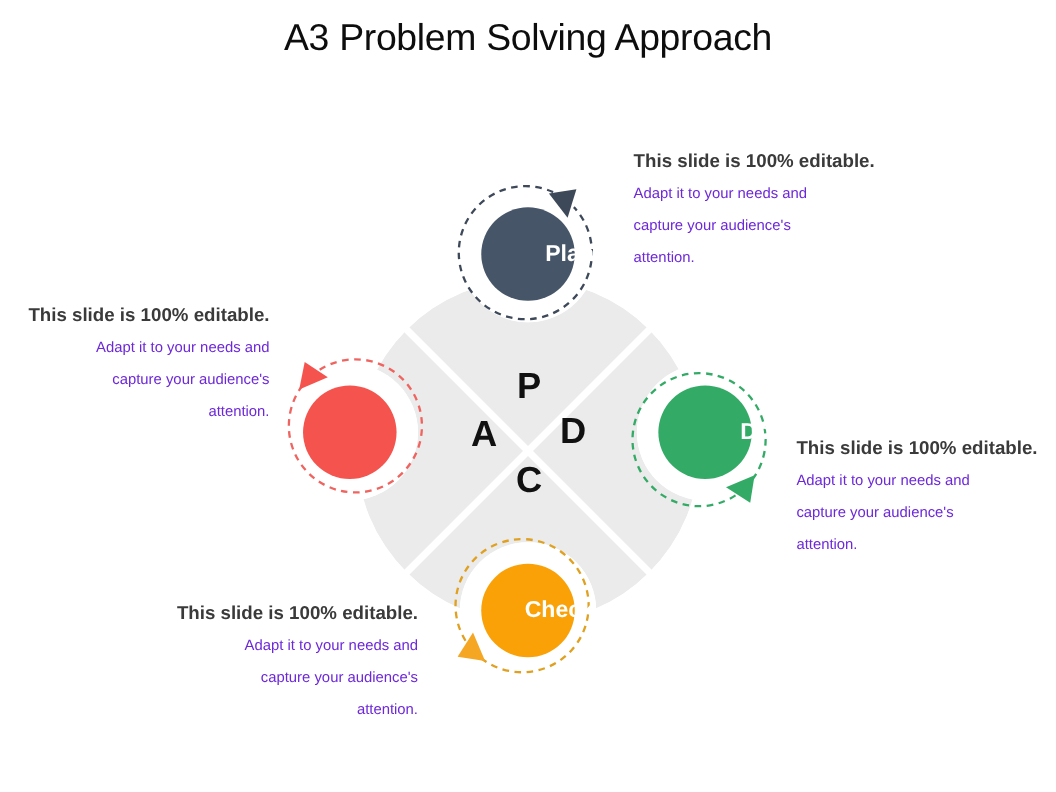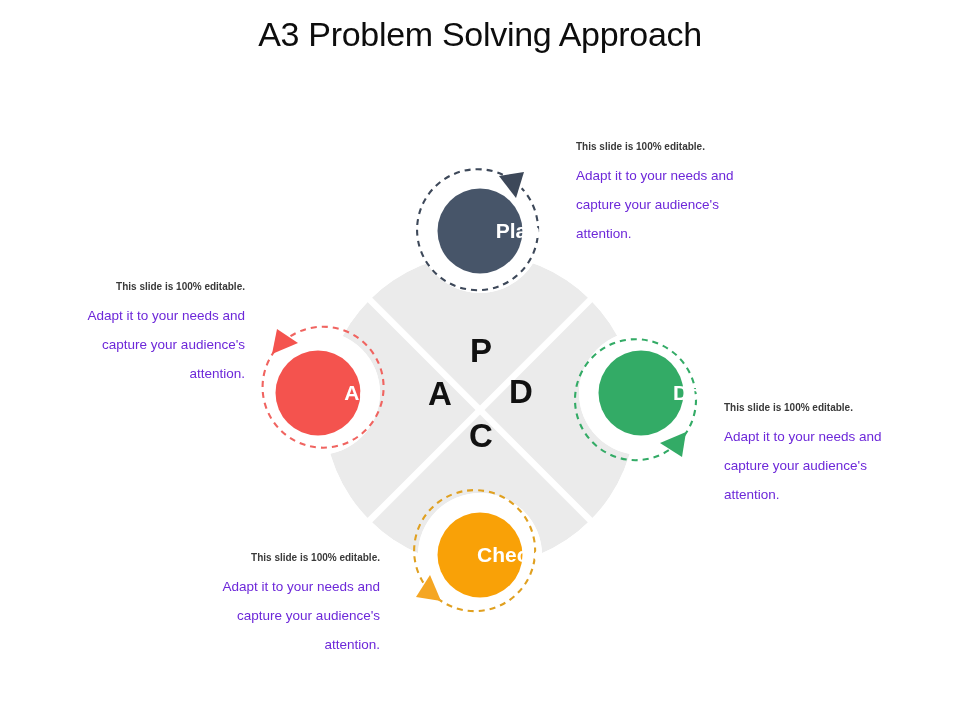--- a/index.html
+++ b/index.html
@@ -61,21 +61,21 @@
   .caption {
     position: absolute;
     font-size: 13.5px;
     line-height: 29px;
     color: #4a4a4a;
   }
   .caption .cap-head {
     display: block;
     font-weight: bold;
     color: #3a3a3a;
-    font-size: 10px;
+    font-size: 17px;
   }
   .caption .cap-body {
     display: block;
     color: #6d28d9;
   }
   .cap-right { text-align: left; }
   .cap-left { text-align: right; }
 </style>
 </head>
 <body>
@@ -138,21 +138,20 @@
     </g>
 
   </svg>
 
   <div class="node-label" style="left:420px; top:218px; width:120px; font-size:21px; line-height:26px;">Plan</div>
 
   <div class="node-label" style="left:581px; top:380px; width:120px; font-size:21px; line-height:26px;">Do</div>
 
   <div class="node-label" style="left:420px; top:542px; width:120px; font-size:21px; line-height:26px;">Check</div>
 
-  <div class="node-label" style="left:258px; top:380px; width:120px; font-size:21px; line-height:26px;">Act</div>
 
   <div class="center-letter" style="left:461px; top:334px;">P</div>
   <div class="center-letter" style="left:501px; top:375px;">D</div>
   <div class="center-letter" style="left:461px; top:419px;">C</div>
   <div class="center-letter" style="left:420px; top:377px;">A</div>
 
   <div class="caption cap-right" style="left:576px; top:132px; width:240px;">
     <span class="cap-head">This slide is 100% editable.</span>
     <span class="cap-body">Adapt it to your needs and</span>
     <span class="cap-body">capture your audience's</span>

